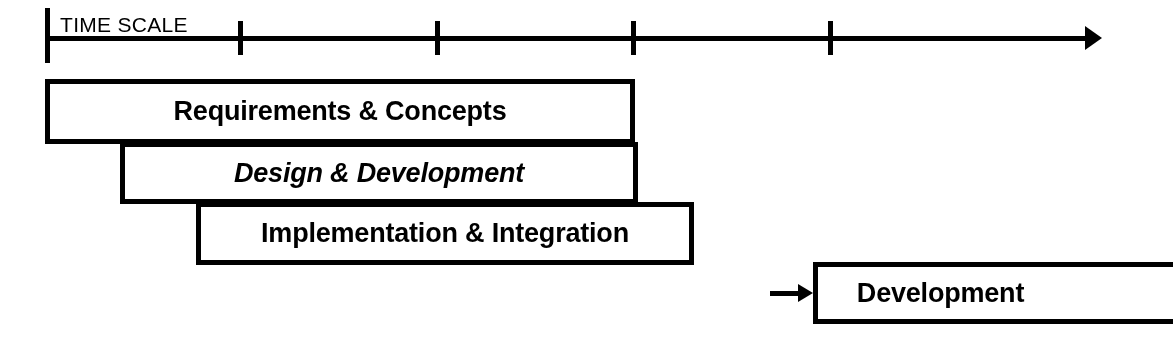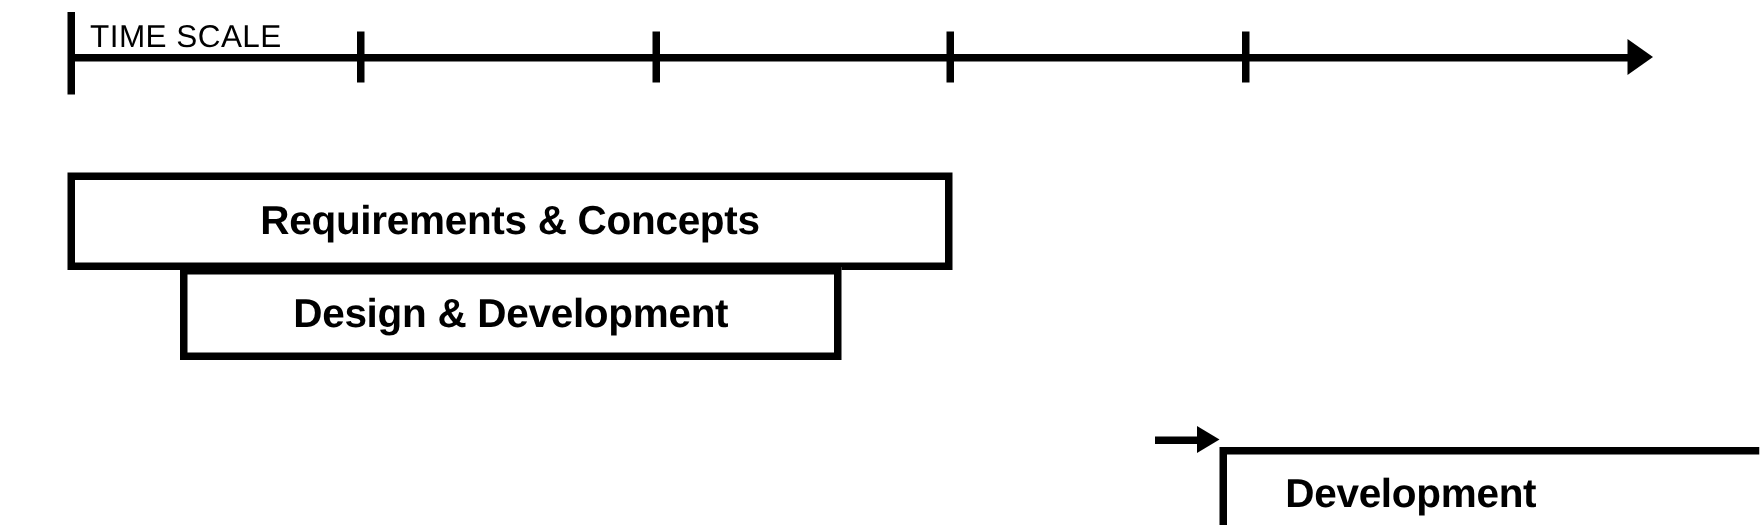--- a/index.html
+++ b/index.html
@@ -66,21 +66,20 @@
 
   
   .phase-box {
     position: absolute;
     box-sizing: border-box;
     border: 5px solid #000000;
     background: #ffffff;
     display: flex;
     align-items: center;
     justify-content: center;
-    margin-top: 36px;
   }
   .phase-label {
     font-size: 27px;
     font-weight: bold;
     color: #000000;
     white-space: nowrap;
     letter-spacing: -0.2px;
     line-height: 1;
   }
 
@@ -115,24 +114,27 @@
   <div class="axis-tick" style="left:435px;"></div>
   <div class="axis-tick" style="left:631px;"></div>
   <div class="axis-tick" style="left:828px;"></div>
   <div class="axis-arrow"></div>
   <div class="axis-label">TIME SCALE</div>
 
   <div class="phase-box" style="left:45px; top:79px; width:590px; height:65px;">
     <span class="phase-label">Requirements &amp; Concepts</span>
   </div>
 
-  <div class="phase-box" style="left:120px; top:142px; width:441px; height:62px;">
+  <div class="phase-box" style="left:120px; top:142px; width:518px; height:62px;font-style:italic;">
     <span class="phase-label">Design &amp; Development</span>
   </div>
 
+  <div class="phase-box" style="left:196px; top:202px; width:498px; height:63px;">
+    <span class="phase-label">Implementation &amp; Integration</span>
+  </div>
 
 
   <div class="connector"></div>
   <div class="connector-head"></div>
 
   <div class="phase-box" style="left:813px; top:262px; width:400px; height:62px;">
     <span class="phase-label" style="margin-right:145px;">Development</span>
   </div>
 
 </div>

